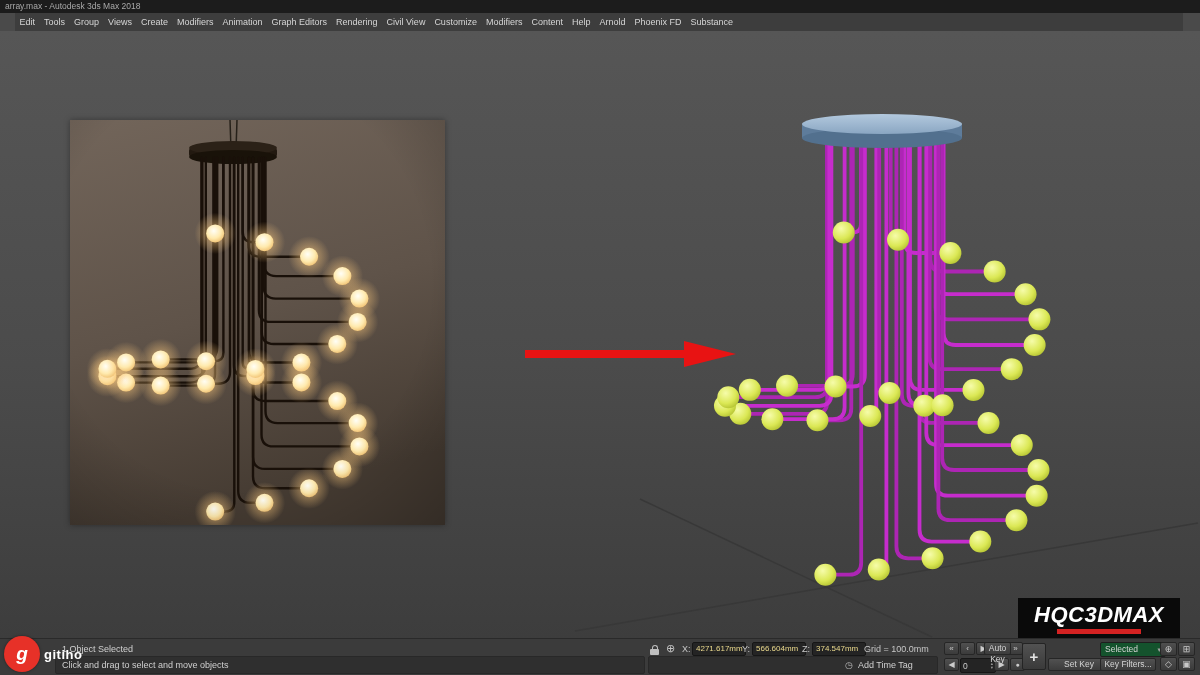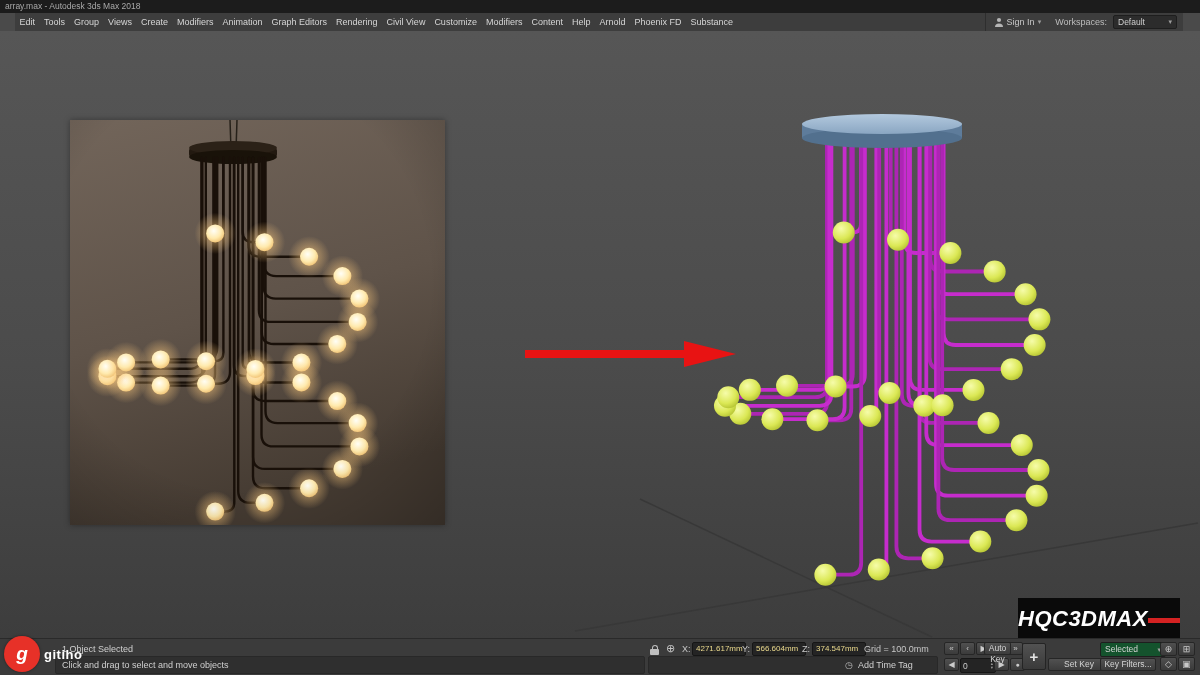--- a/index.html
+++ b/index.html
@@ -24,21 +24,21 @@
   
   .viewport{position:absolute;top:31px;left:0;right:0;bottom:36px;
     background:linear-gradient(180deg,#565656 0%,#4b4b4b 55%,#3d3d3d 100%);overflow:hidden;}
   .gridlines{position:absolute;left:0;top:0;pointer-events:none;}
   .photo{position:absolute;left:70px;top:89px;box-shadow:0 0 6px rgba(0,0,0,.35);}
   .render3d{position:absolute;left:690px;top:79px;}
   .array-label{position:absolute;left:535px;top:250px;font-size:44px;font-weight:bold;font-style:italic;
     color:#ffffff;letter-spacing:2px;text-shadow:2px 3px 4px rgba(0,0,0,.45);}
   .arrow{position:absolute;left:520px;top:308px;}
   .hqc-logo{position:absolute;left:1018px;top:567px;width:162px;height:42px;background:#0a0a0a;
-    display:flex;flex-direction:row;align-items:center;justify-content:center;}
+    display:flex;flex-direction:column;align-items:center;justify-content:center;}
   .hqc-text{color:#ffffff;font-weight:bold;font-size:22px;font-style:italic;letter-spacing:0.5px;line-height:22px;}
   .hqc-red{width:84px;height:5px;background:#d42222;margin-top:3px;}
 
   
   .statusbar{position:absolute;left:0;right:0;bottom:0;height:36px;background:#3b3b3b;
     border-top:1px solid #2a2a2a;color:#cfcfcf;}
   .panel{position:absolute;top:17px;height:16px;background:#2f2f2f;border:1px solid #282828;border-radius:2px;}
   .sb-text{position:absolute;font-size:9px;color:#d0d0d0;white-space:nowrap;line-height:12px;}
   .coord-label{position:absolute;top:5px;font-size:9px;color:#c9c9c9;}
   .coord-field{position:absolute;top:3px;width:46px;height:12px;background:#242424;border:1px solid #161616;
@@ -89,35 +89,20 @@
         <span class="menu-item">Rendering</span>
         <span class="menu-item">Civil View</span>
         <span class="menu-item">Customize</span>
         <span class="menu-item">Modifiers</span>
         <span class="menu-item">Content</span>
         <span class="menu-item">Help</span>
         <span class="menu-item">Arnold</span>
         <span class="menu-item">Phoenix FD</span>
         <span class="menu-item">Substance</span>
       </div>
-    <div class="menu-right">
-      <div class="signin">
-        <svg width="10" height="10" viewBox="0 0 10 10">
-          <circle cx="5" cy="3" r="2.1" fill="#b5b5b5"></circle>
-          <path d="M1 10 a4 3.6 0 0 1 8 0 Z" fill="#b5b5b5"></path>
-        </svg>
-        <span>Sign In</span>
-        <span class="caret">▾</span>
-      </div>
-      <span class="ws-label">Workspaces:</span>
-      <div class="ws-select">
-        <span>Default</span>
-        <span class="caret">▾</span>
-      </div>
-    </div>
   </div>
 
   <div class="viewport">
     <svg class="gridlines" width="1200" height="608" viewBox="0 0 1200 608">
       <line x1="575" y1="600" x2="1198" y2="492" stroke="#383838" stroke-width="1.4"></line>
       <line x1="640" y1="468" x2="932" y2="606" stroke="#383838" stroke-width="1.4"></line>
     </svg>
 
     <svg id="photoSvg" class="photo" width="375" height="405" viewBox="0 0 375 405">
       <defs>

